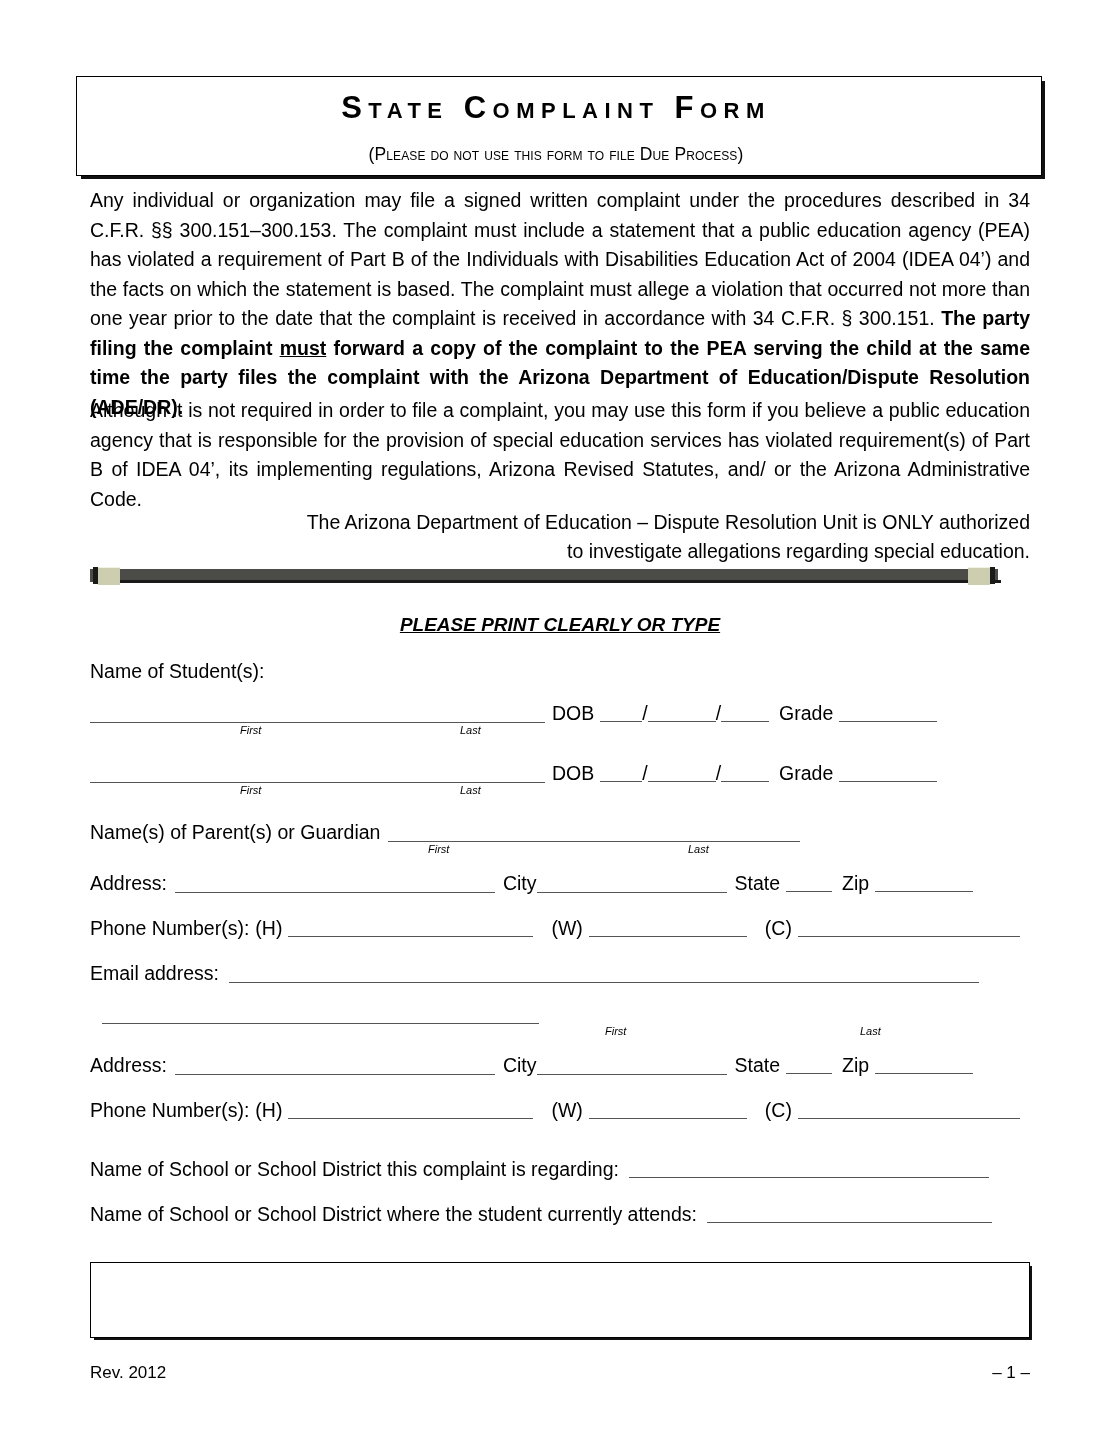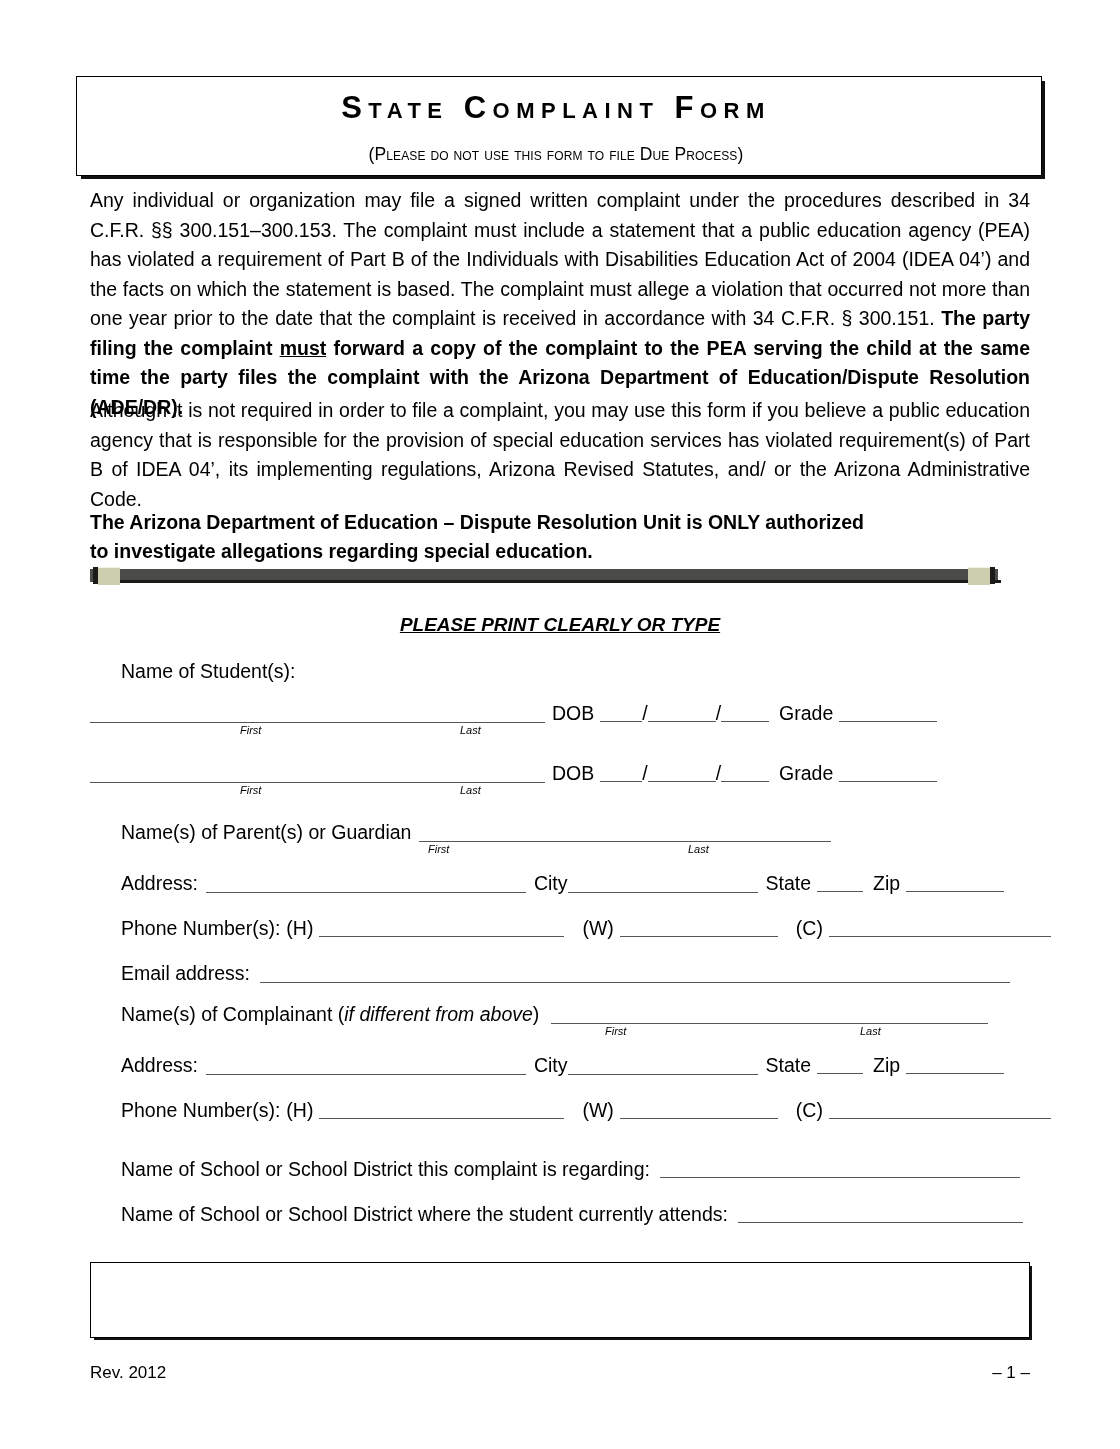--- a/index.html
+++ b/index.html
@@ -69,24 +69,24 @@
   .para u { text-decoration: underline; }
 
   #para1 { top: 186px; }
   #para2 { top: 396px; }
 
   .statement {
     position: absolute;
     left: 90px;
     width: 940px;
     top: 508px;
-    text-align: left;
+    text-align: right;
     font-size: 19.5px;
     line-height: 29px;
-    font-weight: bold;
+    font-weight: normal;
   }
 
   
   .divider {
     position: absolute;
     left: 90px;
     top: 569px;
     width: 908px;
     height: 13px;
   }
@@ -143,21 +143,21 @@
 
   
   .frow {
     position: absolute;
     left: 90px;
     width: 940px;
     font-size: 19.5px;
     line-height: 26px;
     white-space: nowrap;
   }
-  .frow .lbl { display: inline; margin-left: 31px; }
+  .frow .lbl { display: inline; }
   .sub {
     position: absolute;
     font-size: 11px;
     line-height: 16px;
     font-style: italic;
   }
 
   
   .line {
     display: inline-block;
@@ -288,21 +288,21 @@
 
   <div class="frow" style="top:915px;">
     <span class="lbl">Phone Number(s):</span><span style="padding-left:6px;">(H)</span><span class="line-thin" style="width:245px;margin-left:6px;"></span><span style="padding-left:18px;">(W)</span><span class="line-thin" style="width:158px;margin-left:6px;"></span><span style="padding-left:18px;">(C)</span><span class="line-thin" style="width:222px;margin-left:6px;"></span>
   </div>
 
   <div class="frow" style="top:960px;">
     <span class="lbl">Email address:</span><span class="line" style="width:750px;margin-left:10px;"></span>
   </div>
 
   <div class="frow" style="top:1001px;">
-    <span class="lbl"><span>Name(s) of Complainant (</span><span class="italic">if different from above</span><span>)</span></span><span class="line" style="width:437px;margin-left:12px;"></span>
+    <span class="line" style="width:437px;margin-left:12px;"></span>
     <span class="sub" style="left:515px; top:22px;">First</span>
     <span class="sub" style="left:770px; top:22px;">Last</span>
   </div>
 
   <div class="frow" style="top:1052px;">
     <span class="lbl">Address:</span><span class="line" style="width:320px;margin-left:8px;"></span><span style="padding-left:8px;">City</span><span class="line" style="width:190px;"></span><span style="padding-left:8px;">State</span><span class="line-thin" style="width:46px;margin-left:6px;"></span><span style="padding-left:10px;">Zip</span><span class="line-thin" style="width:98px;margin-left:6px;"></span>
   </div>
 
   <div class="frow" style="top:1097px;">
     <span class="lbl">Phone Number(s):</span><span style="padding-left:6px;">(H)</span><span class="line-thin" style="width:245px;margin-left:6px;"></span><span style="padding-left:18px;">(W)</span><span class="line-thin" style="width:158px;margin-left:6px;"></span><span style="padding-left:18px;">(C)</span><span class="line-thin" style="width:222px;margin-left:6px;"></span>

